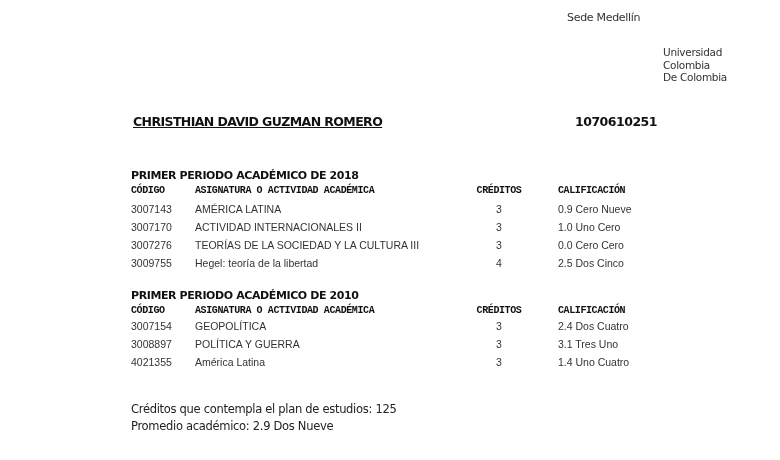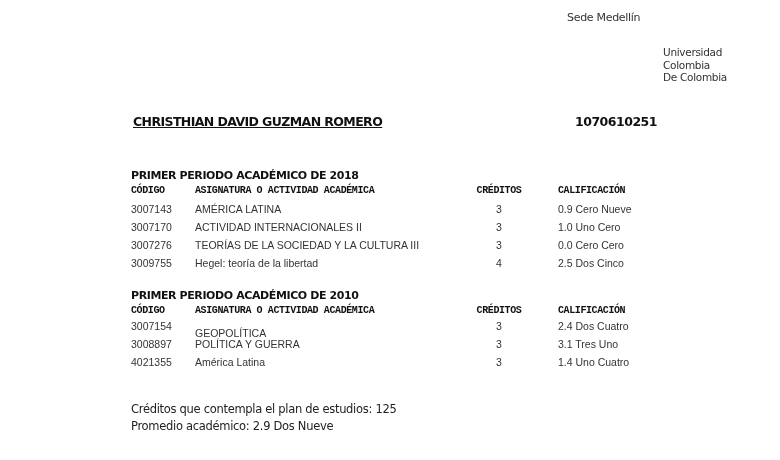--- a/index.html
+++ b/index.html
@@ -67,21 +67,21 @@
 
 <section>
   <div class="abs period-title c-code" style="top:289px;">PRIMER PERIODO ACADÉMICO DE 2010</div>
   <div class="abs hdr c-code" style="top:305px;">CÓDIGO</div>
   <div class="abs hdr c-subj" style="top:305px;">ASIGNATURA O ACTIVIDAD ACADÉMICA</div>
   <div class="abs hdr c-cred" style="top:305px;">CRÉDITOS</div>
   <div class="abs hdr c-grade" style="top:305px;">CALIFICACIÓN</div>
 
   <div>
     <div class="abs row c-code" style="top:320px;">3007154</div>
-    <div class="abs row c-subj" style="top:320px;margin-top:7px;">GEOPOLÍTICA</div>
+    <div class="abs row c-subj" style="top:320px;">GEOPOLÍTICA</div>
     <div class="abs row c-cred" style="top:320px;">3</div>
     <div class="abs row c-grade" style="top:320px;">2.4 Dos Cuatro</div>
   </div>
   <div>
     <div class="abs row c-code" style="top:338px;">3008897</div>
     <div class="abs row c-subj" style="top:338px;">POLÍTICA Y GUERRA</div>
     <div class="abs row c-cred" style="top:338px;">3</div>
     <div class="abs row c-grade" style="top:338px;">3.1 Tres Uno</div>
   </div>
   <div>

